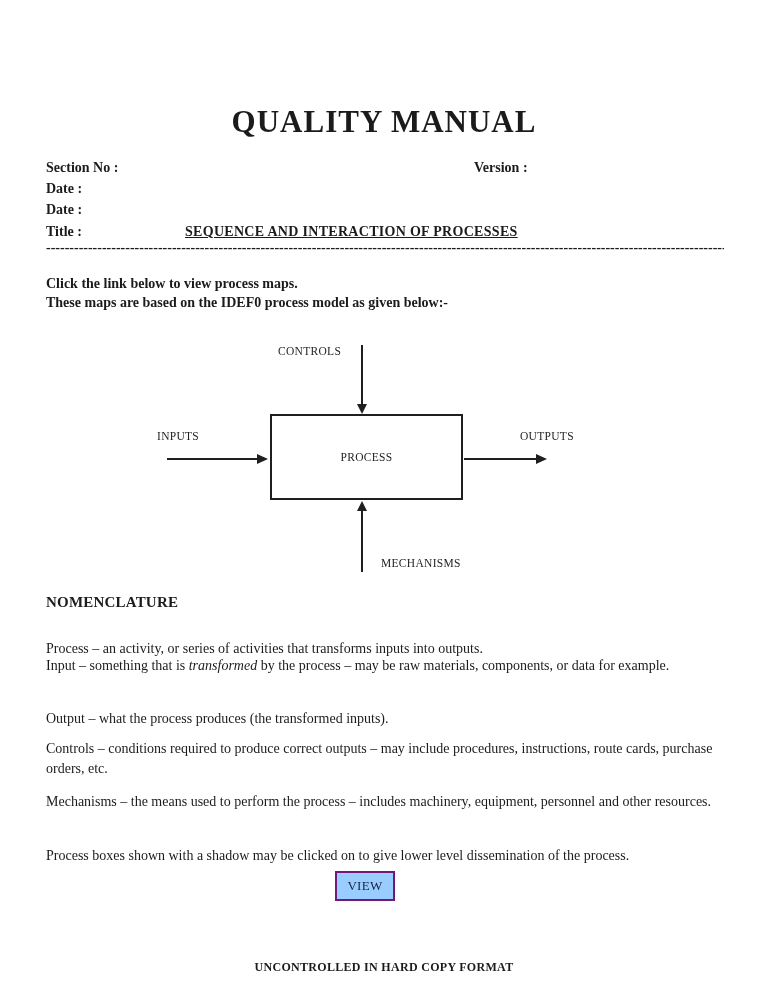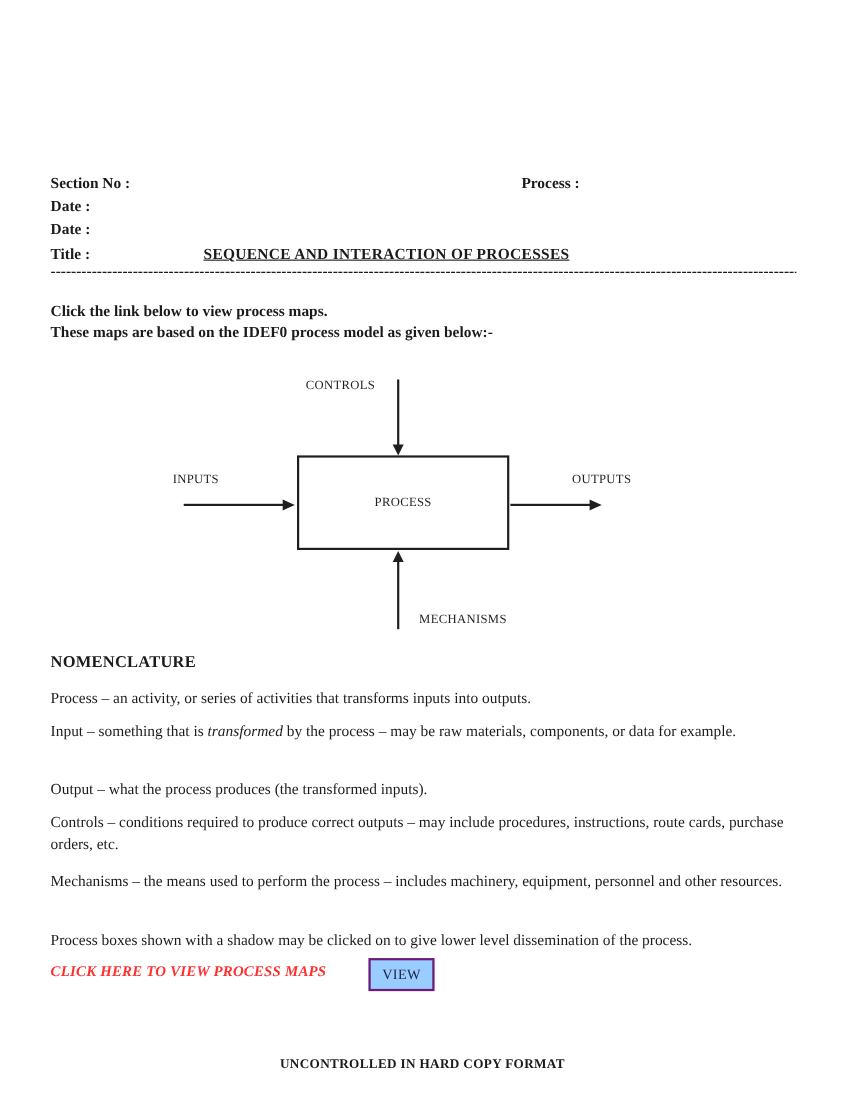--- a/index.html
+++ b/index.html
@@ -59,21 +59,21 @@
   .arr-right-in  { left: 257px; top: 454px; border-top: 5px solid transparent; border-bottom: 5px solid transparent; border-left: 11px solid #1f1f1f; }
   .arr-right-out { left: 536px; top: 454px; border-top: 5px solid transparent; border-bottom: 5px solid transparent; border-left: 11px solid #1f1f1f; }
   .process-box {
     left: 270px; top: 414px; width: 189px; height: 82px;
     border: 2px solid #1f1f1f;
     display: flex; align-items: center; justify-content: center;
   }
 
   .nomenclature-heading { left: 46px; top: 594px; font-size: 15px; font-weight: bold; letter-spacing: 0.2px; }
   .para { left: 46px; width: 690px; font-size: 14px; line-height: 20px; }
-  .p-process    { top: 626px; }
+  .p-process    { top: 639px; }
   .p-input      { top: 656px; }
   .p-output     { top: 709px; }
   .p-controls   { top: 739px; }
   .p-mechanisms { top: 792px; }
   .p-shadow     { top: 846px; }
   .it { font-style: italic; }
 
   .cta-link {
     left: 46px; top: 875px;
     font-size: 13.5px; font-weight: bold; font-style: italic;
@@ -93,27 +93,28 @@
     top: 960px; left: 0; width: 768px;
     text-align: center;
     font-size: 12px; font-weight: bold; letter-spacing: 0.3px;
   }
 </style>
 </head>
 <body>
 
 <div class="page">
 
+  <div class="abs doc-title">QUALITY MANUAL</div>
 
   <div class="abs meta-left">
     <div>Section No :</div>
     <div>Date :</div>
     <div>Date :</div>
   </div>
-  <div class="abs version-label">Process :</div>
+  <div class="abs version-label">Version :</div>
 
   <div class="abs title-label">Title :</div>
   <div class="abs section-title">SEQUENCE AND INTERACTION OF PROCESSES</div>
 
   <div class="abs separator">--------------------------------------------------------------------------------------------------------------------------------------------------------------------------------</div>
 
   <div class="abs intro-line intro-1">Click the link below to view process maps.</div>
   <div class="abs intro-line intro-2">These maps are based on the IDEF0 process model as given below:-</div>
 
   <div>
@@ -145,21 +146,20 @@
   <div class="abs para p-input"><span>Input – something that is </span><span class="it">transformed</span><span> by the process – may be raw materials, components, or data for example.</span></div>
 
   <div class="abs para p-output">Output – what the process produces (the transformed inputs).</div>
 
   <div class="abs para p-controls">Controls – conditions required to produce correct outputs – may include procedures, instructions, route cards, purchase orders, etc.</div>
 
   <div class="abs para p-shadow">Process boxes shown with a shadow may be clicked on to give lower level dissemination of the process.</div>
 
   <div class="abs para p-mechanisms">Mechanisms – the means used to perform the process – includes machinery, equipment, personnel and other resources.</div>
 
-  <div class="abs cta-link">CLICK HERE TO VIEW PROCESS MAPS</div>
 
   <div class="abs view-button">
     <span>VIEW</span>
   </div>
 
   <div class="abs footer-note">UNCONTROLLED IN HARD COPY FORMAT</div>
 
 </div>
 
 </body></html>

